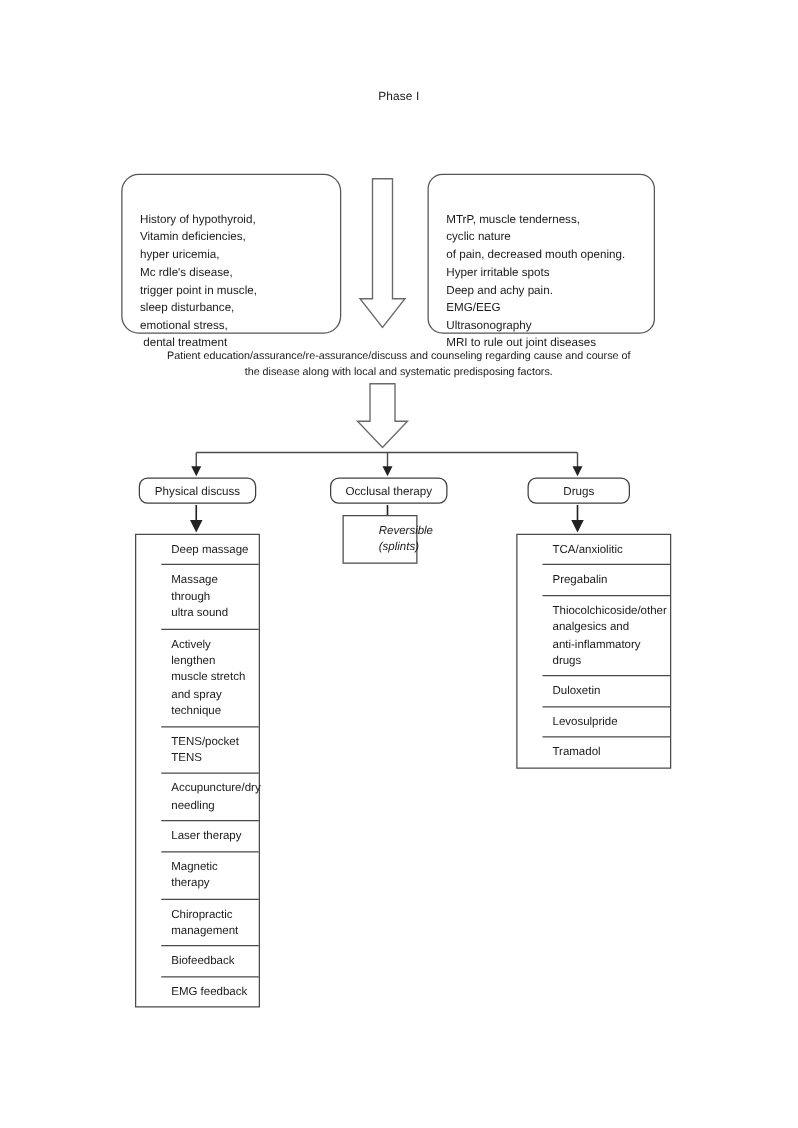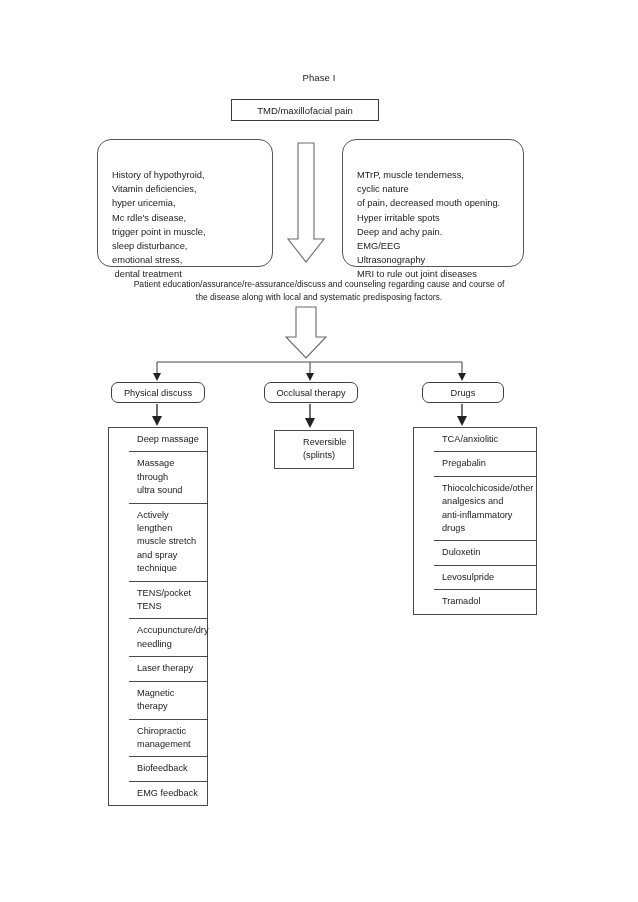--- a/index.html
+++ b/index.html
@@ -48,21 +48,21 @@
   .panel {
     border: 1px solid #555;
     border-radius: 14px;
     background: #fff;
     box-sizing: border-box;
     padding: 28px 14px;
     font-size: 9.3px;
     line-height: 14.2px;
   }
   #panel-history { left: 97px;  top: 139px; width: 176px; height: 128px; }
-  #panel-findings { left: 342px; top: 139px; width: 182px; height: 128px; }
+  #panel-findings { left: 342px; top: 139px; width: 182px; height: 128px; border-radius: 12px; }
   .panel .line { white-space: pre; }
 
   
   #education-text {
     left: 95px; top: 278px;
     width: 448px;
     text-align: center;
     font-size: 8.6px;
     line-height: 13px;
   }
@@ -96,40 +96,37 @@
     font-size: 9.2px;
     line-height: 13.4px;
     display: flex;
     align-items: center;
     margin-left: 20px;
   }
   .stack .cell:last-child { border-bottom: none; }
   .stack .cell .txt { white-space: pre-line; }
 
   #stack-physical { left: 108px; top: 427px; width: 100px; }
-  #stack-occlusal { left: 274px; top: 430px; width: 80px; }
+  #stack-occlusal { left: 274px; top: 412px; width: 60px; font-style: italic; }
   #stack-drugs    { left: 413px; top: 427px; width: 124px; }
 
   
   #connectors {
     left: 0; top: 0;
     width: 638px; height: 902px;
     pointer-events: none;
   }
 </style>
 </head>
 <body>
 
 <div class="canvas">
 
   <div class="abs" id="phase-title">Phase I</div>
 
-  <div class="abs" id="root-box">
-    <span>TMD/maxillofacial pain</span>
-  </div>
 
   <svg class="abs" id="connectors" viewBox="0 0 638 902" xmlns="http://www.w3.org/2000/svg">
 
     <polygon points="298,143 314,143 314,239 324,239 306,262 288,239 298,239" fill="#ffffff" stroke="#6a6a6a" stroke-width="1.1" stroke-linejoin="miter"></polygon>
 
     <polygon points="296,307 316,307 316,337 326,337 306,358 286,337 296,337" fill="#ffffff" stroke="#6a6a6a" stroke-width="1.1" stroke-linejoin="miter"></polygon>
 
     <path d="M157,362 L462,362" fill="none" stroke="#4a4a4a" stroke-width="1.1"></path>
 
     <path d="M157,362 L157,374" fill="none" stroke="#4a4a4a" stroke-width="1.1"></path>

